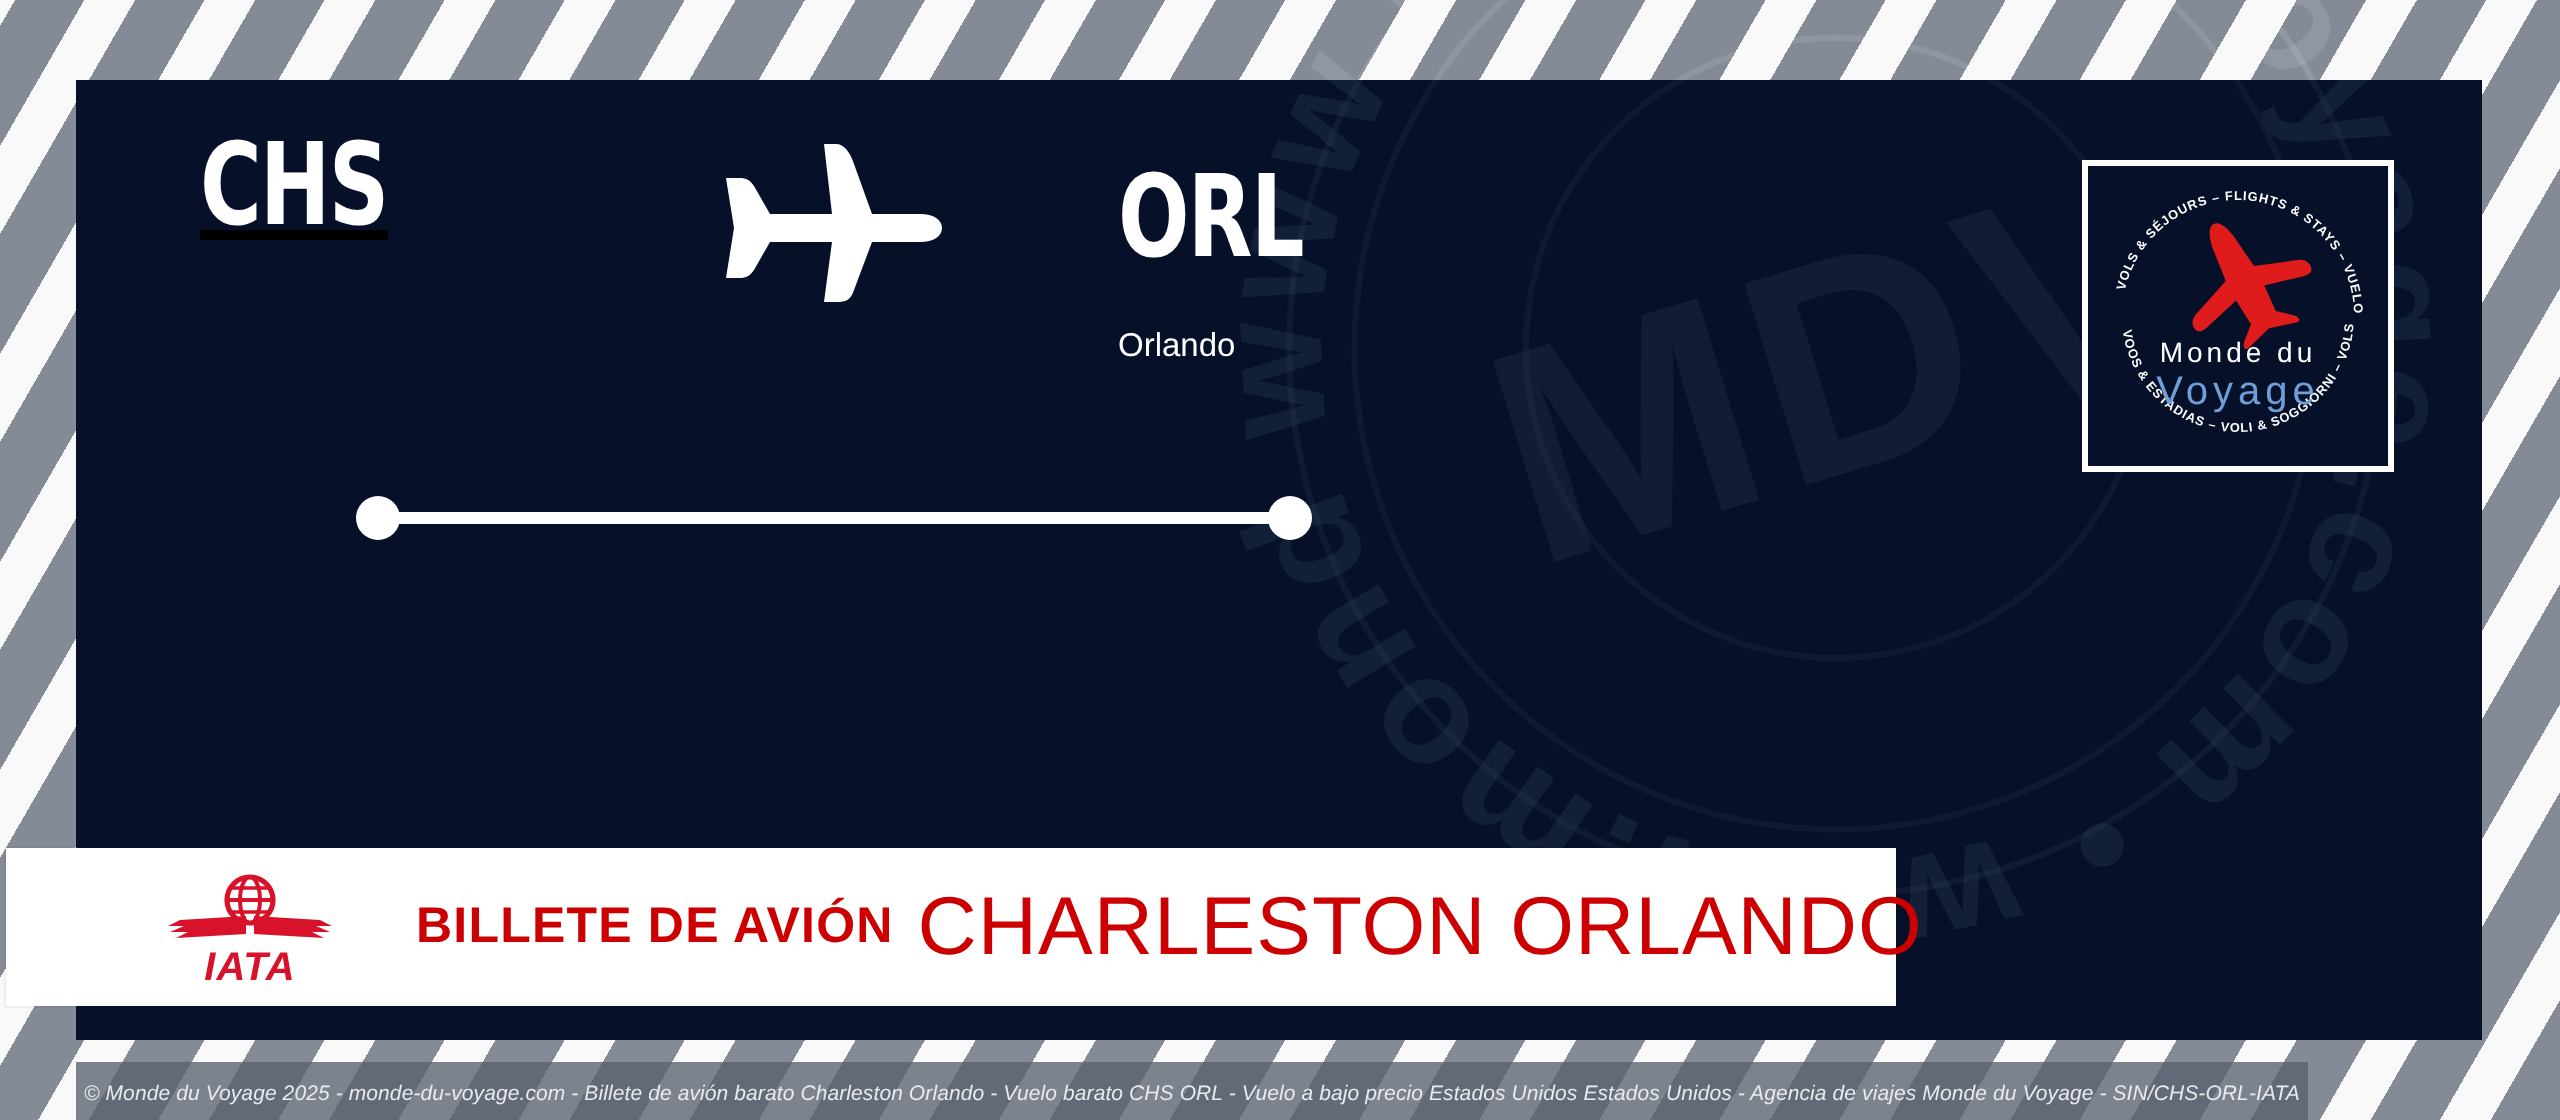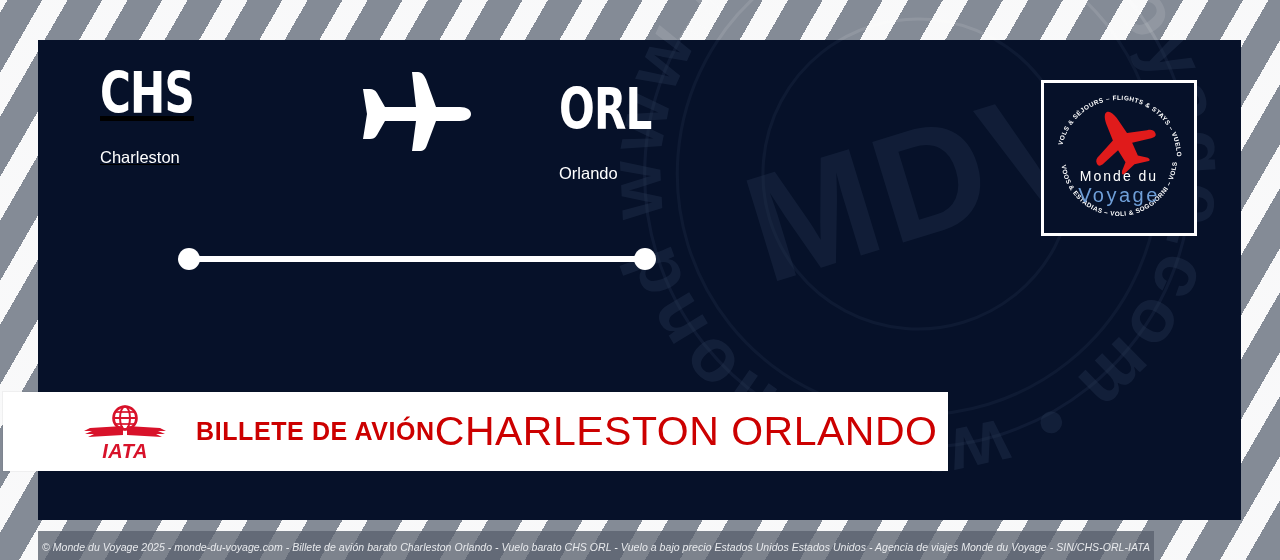--- a/index.html
+++ b/index.html
@@ -106,25 +106,26 @@
     left:1003px; top:40px;
     width:156px; height:156px;
     background:#061129;
     border:3px solid #ffffff;
   }
   #brand-logo svg { width:100%; height:100%; display:block; }
 
   
   #title-banner {
     position:absolute;
-    left:3px; top:392px;
+    left:3px; top:424px;
     width:945px; height:79px;
     background:#ffffff;
     display:flex; align-items:center;
     box-shadow:0 0 0 1px rgba(0,0,0,.04);
+    gap:12px;
   }
   #iata-logo {
     width:86px; height:56px;
     margin-left:79px; flex:0 0 auto;
   }
   #iata-logo svg { width:100%; height:100%; display:block; }
 
   #ticket-label {
     margin-left:28px;
     font-size:25px;
@@ -196,21 +197,20 @@
         </text>
         <text x="300" y="360" text-anchor="middle" font-family="'Liberation Sans', sans-serif" font-size="150" font-weight="700" fill="#7189b0" fill-opacity=".35" letter-spacing="4">MDV</text>
       </g>
     </svg>
   </div>
 
   <div id="route">
 
     <div id="origin-block">
       <div class="iata-code">CHS</div>
-      <div class="city-name">Charleston</div>
     </div>
 
     <div id="plane-icon">
       <svg viewBox="0 0 122 82" xmlns="http://www.w3.org/2000/svg">
         <path d="M68 3 C72 3 75 7 77 13 L86 38 L110 38 C117 38 121 41 121 45 C121 49 117 52 110 52 L86 52 L77 76 C75 82 72 82 68 82 L62 82 L66 52 L35 52 L27 66 C25 69 23 70 20 70 L13 70 L17 45 L13 20 L20 20 C23 20 25 21 27 24 L35 38 L66 38 L62 3 Z"></path>
       </svg>
     </div>
 
     <div id="dest-block">
       <div class="iata-code">ORL</div>

